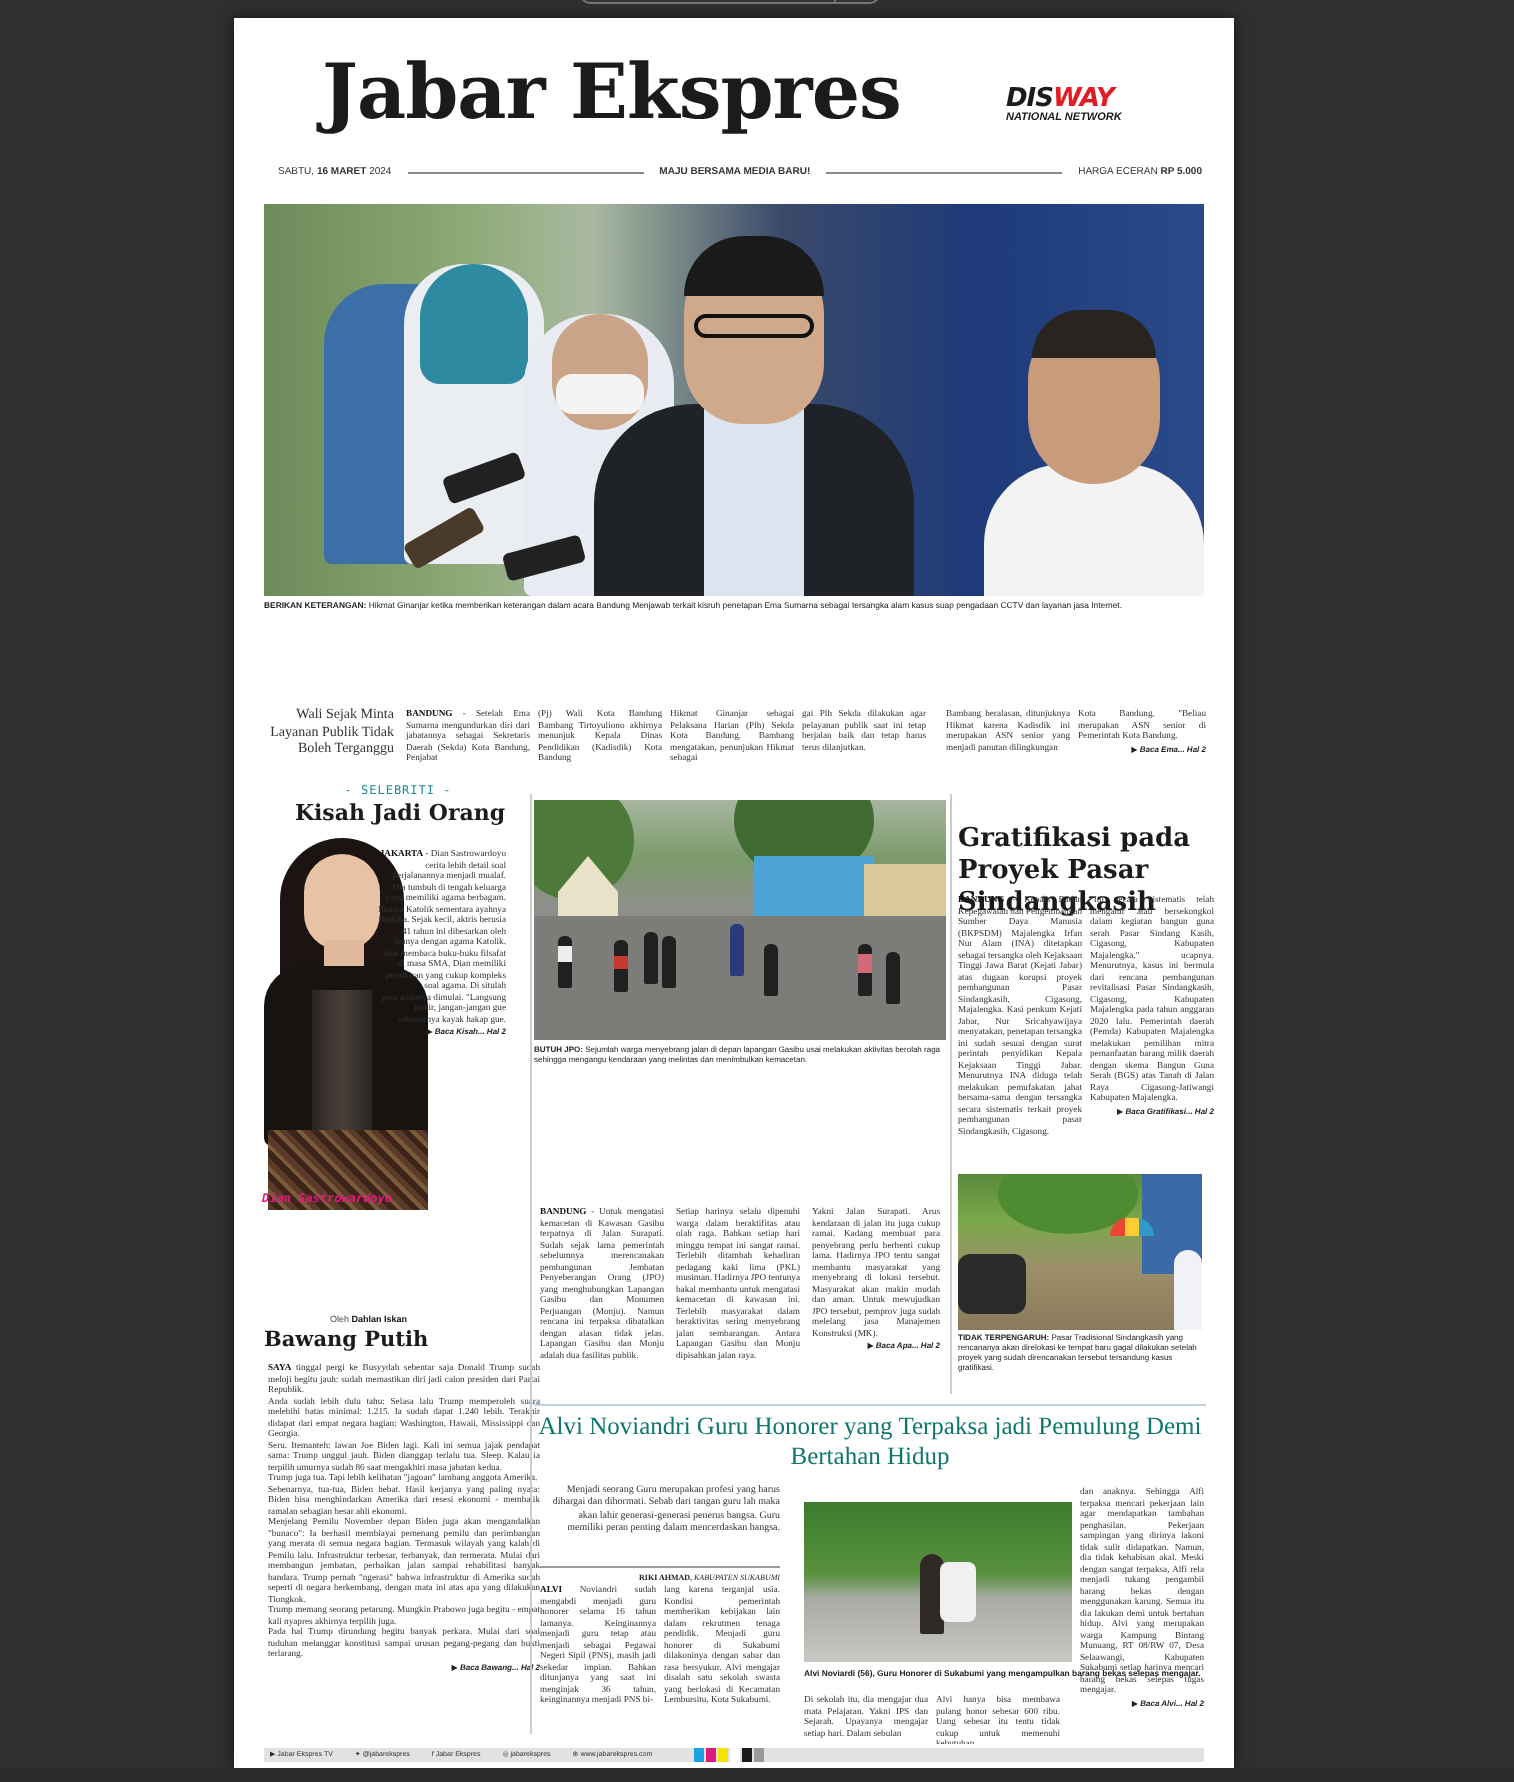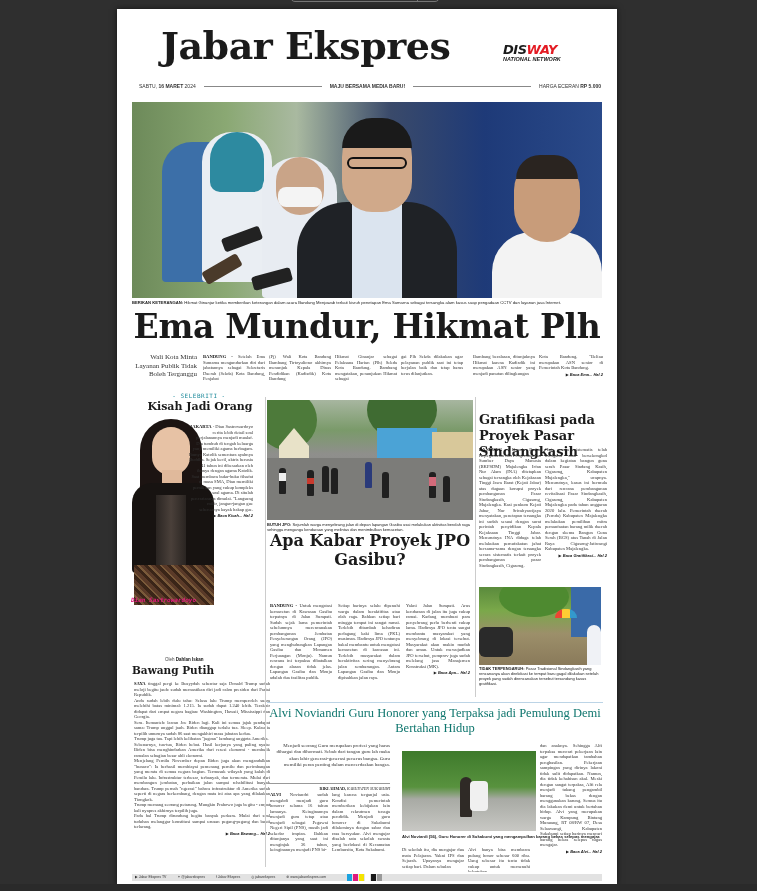--- a/index.html
+++ b/index.html
@@ -187,23 +187,22 @@
         <div class="body"></div>
         <div class="head"></div>
         <div class="hair"></div>
       </div>
     <div class="phone" style="left:90px;top:130px;transform:rotate(-20deg);"></div>
     <div class="phone" style="left:70px;top:160px;transform:rotate(-30deg);background:#4a3a2a;"></div>
     <div class="phone" style="left:120px;top:170px;transform:rotate(-15deg);"></div>
   </div>
   <div class="caption-main"><b>BERIKAN KETERANGAN:</b> <span>Hikmat Ginanjar ketika memberikan keterangan dalam acara Bandung Menjawab terkait kisruh penetapan Ema Sumarna sebagai tersangka alam kasus suap pengadaan CCTV dan layanan jasa Internet.</span></div>
 
-  <div class="headline-main">Ema Mundur, Hikmat Plh</div>
-
-  <div class="lead-sub">Wali Kota Minta Layanan Publik Tidak Boleh Terganggu</div>
+
+  <div class="lead-sub">Wali Sejak Minta Layanan Publik Tidak Boleh Terganggu</div>
   <div class="col" style="left:86px;top:345px;width:62px;height:34px;">
       <p class="body-text"><b>BANDUNG</b><span> - Setelah Ema Sumarna mengundurkan diri dari jabatannya sebagai Sekretaris Daerah (Sekda) Kota Bandung, Penjabat</span></p>
     </div>
   <div class="col" style="left:152px;top:345px;width:62px;height:34px;">
       <p class="body-text">(Pj) Wali Kota Bandung Bambang Tirtoyuliono akhirnya menunjuk Kepala Dinas Pendidikan (Kadisdik) Kota Bandung</p>
     </div>
   <div class="col" style="left:218px;top:345px;width:62px;height:34px;">
       <p class="body-text">Hikmat Ginanjar sebagai Pelaksana Harian (Plh) Sekda Kota Bandung. Bambang mengatakan, penunjukan Hikmat sebagai</p>
     </div>
   <div class="col" style="left:284px;top:345px;width:62px;height:34px;">
@@ -259,21 +258,20 @@
     <div class="walker white" style="left:12px;top:68px;"></div>
     <div class="walker red" style="left:40px;top:70px;"></div>
     <div class="walker" style="left:55px;top:66px;"></div>
     <div class="walker" style="left:64px;top:68px;"></div>
     <div class="walker" style="left:98px;top:62px;background:#2a3a7a;"></div>
     <div class="walker" style="left:115px;top:72px;"></div>
     <div class="walker pink" style="left:162px;top:72px;"></div>
     <div class="walker" style="left:176px;top:76px;"></div>
   </div>
   <div class="jpo-caption"><b>BUTUH JPO:</b> <span>Sejumlah warga menyebrang jalan di depan lapangan Gasibu usai melakukan aktivitas berolah raga sehingga mengangu kendaraan yang melintas dan menimbulkan kemacetan.</span></div>
-  <div class="jpo-title">Apa Kabar Proyek JPO Gasibu?</div>
   <div class="col jpo-c1">
       <p class="body-text"><b>BANDUNG</b><span> - Untuk mengatasi kemacetan di Kawasan Gasibu terpatnya di Jalan Surapati. Sudah sejak lama pemerintah sebelumnya merencanakan pembangunan Jembatan Penyeberangan Orang (JPO) yang menghubungkan Lapangan Gasibu dan Monumen Perjuangan (Monju). Namun rencana ini terpaksa dibatalkan dengan alasan tidak jelas. Lapangan Gasibu dan Monju adalah dua fasilitas publik.</span></p>
     </div>
   <div class="col jpo-c2">
       <p class="body-text">Setiap harinya selalu dipenuhi warga dalam beraktifitas atau olah raga. Bahkan setiap hari minggu tempat ini sangat ramai. Terlebih ditambah kehadiran pedagang kaki lima (PKL) musiman. Hadirnya JPO tentunya bakal membantu untuk mengatasi kemacetan di kawasan ini. Terlebih masyarakat dalam beraktivitas sering menyebrang jalan sembarangan. Antara Lapangan Gasibu dan Monju dipisahkan jalan raya.</p>
     </div>
   <div class="col jpo-c3">
     <p class="body-text">Yakni Jalan Surapati. Arus kendaraan di jalan itu juga cukup ramai. Kadang membuat para penyebrang perlu berhenti cukup lama. Hadirnya JPO tentu sangat membantu masyarakat yang menyebrang di lokasi tersebut. Masyarakat akan makin mudah dan aman. Untuk mewujudkan JPO tersebut, pemprov juga sudah melelang jasa Manajemen Konstruksi (MK).</p>
     <span class="more"><span class="arrow">▶</span> <i>Baca Apa... Hal 2</i></span>
   </div>

